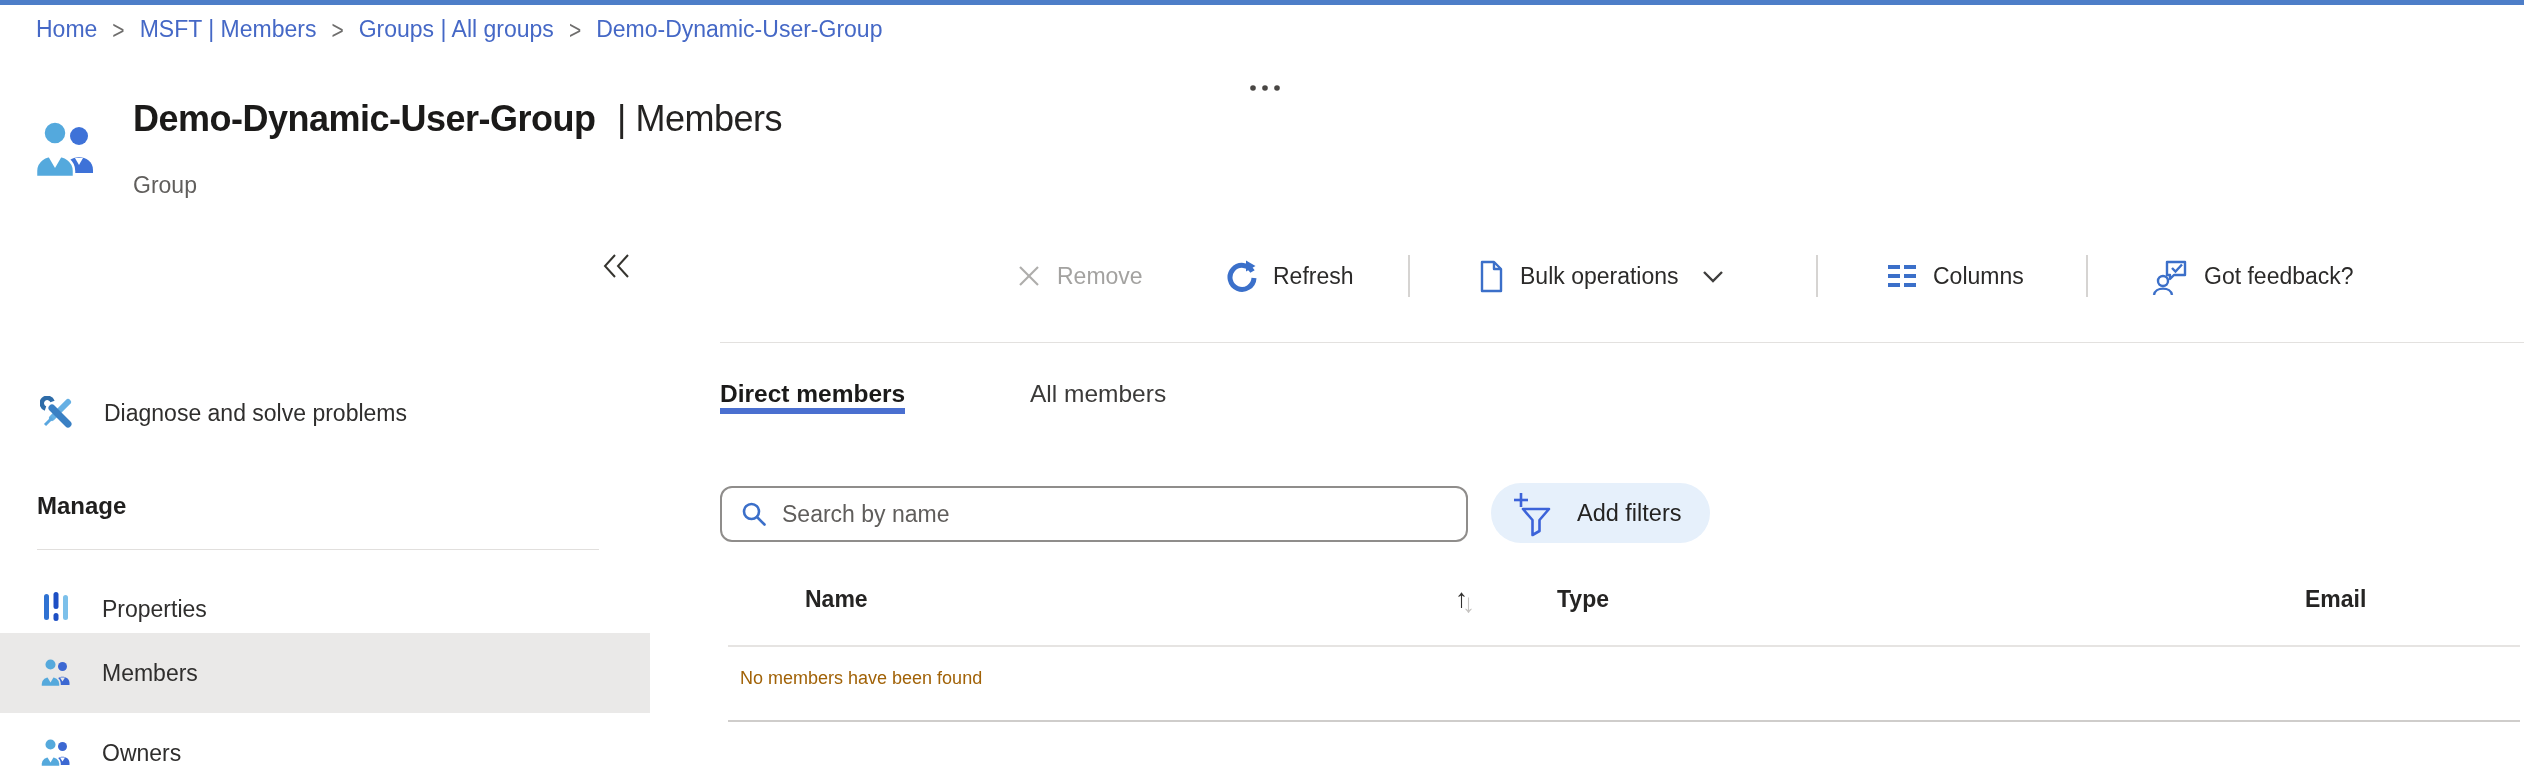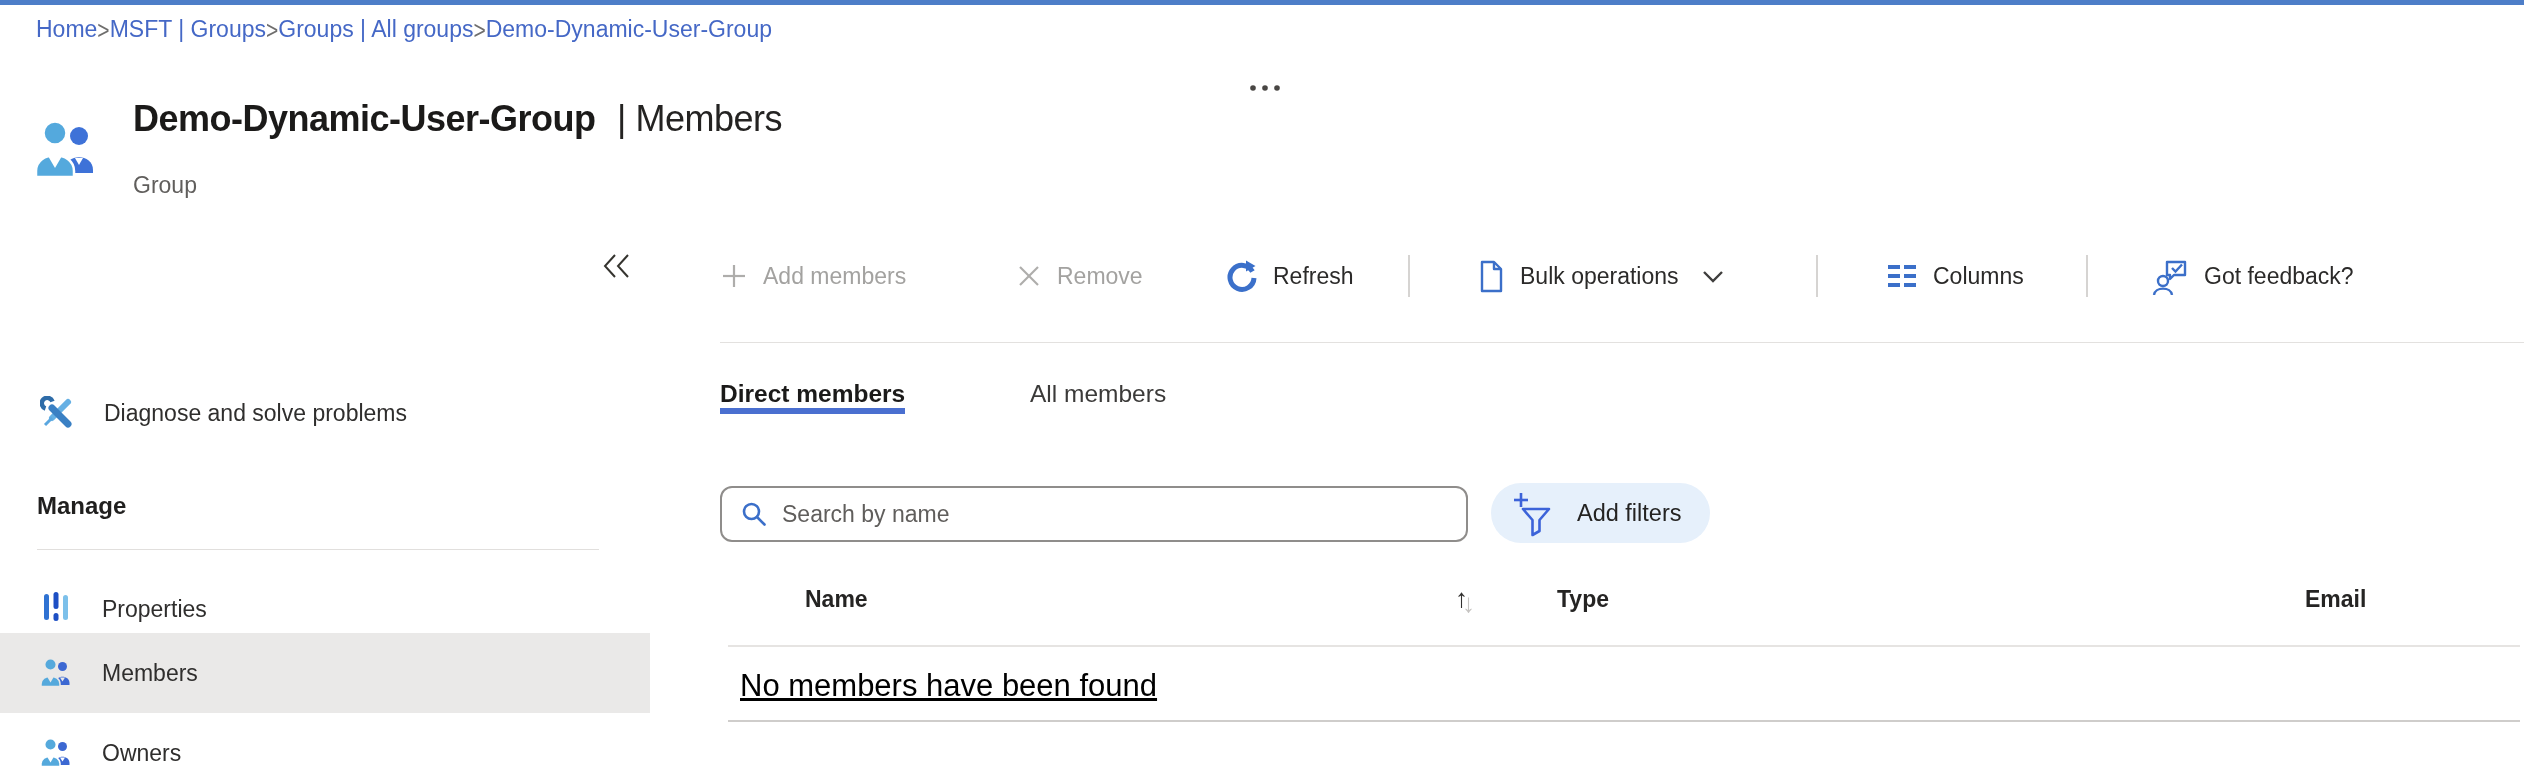--- a/index.html
+++ b/index.html
@@ -5,21 +5,21 @@
   * { margin:0; padding:0; box-sizing:border-box; }
   html,body { background:#fff; }
   body { width:2524px; height:775px; overflow:hidden;
          font-family:"Liberation Sans","DejaVu Sans",sans-serif; color:#323130; }
   .canvas { position:relative; width:2524px; height:775px; background:#fff; overflow:hidden; }
 
   
   .top-strip { position:absolute; top:0; left:0; width:100%; height:5px; background:#4d7ec8; }
 
   
-  .breadcrumb { position:absolute; top:16px; left:36px; display:flex; align-items:center; 
+  .breadcrumb { position:absolute; top:16px; left:36px; display:flex; align-items:center; gap:15px;
                 font-size:23px; white-space:nowrap; }
   .breadcrumb a { color:#4568c6; text-decoration:none; cursor:pointer; }
   .crumb-sep { color:#6f6e6d; font-size:21px; transform:scaleY(1.25); display:inline-block; }
 
   
   .title-icon { position:absolute; top:120px; left:34px; }
   .page-title { position:absolute; top:98px; left:133px; font-size:36px; color:#1b1a19;
                 white-space:nowrap; letter-spacing:-0.5px; }
   .page-title .primary { font-weight:700; }
   .page-title .rest { font-weight:400; color:#242322; margin-left:12px; }
@@ -60,36 +60,36 @@
   .add-filters { position:absolute; top:483px; left:1491px; height:60px; padding:0 28px 0 20px;
                  background:#e6f0fb; border-radius:30px; display:flex; align-items:center; gap:24px;
                  font-size:23.5px; color:#242322; cursor:pointer; }
 
   
   .col-head { position:absolute; font-size:23px; font-weight:700; color:#252423; cursor:pointer; white-space:nowrap; }
   .sort-icons { position:absolute; left:1455px; top:583px; font-size:26px; cursor:pointer; }
   .sort-up { color:#323130; }
   .sort-down { color:#c6c4c2; position:relative; top:5px; margin-left:-6px; }
   .head-line { position:absolute; top:645px; left:728px; width:1792px; height:1.5px; background:#e6e4e2; }
-  .empty-row { position:absolute; top:668px; left:740px; font-size:31px; color:#000000;text-decoration:underline; }
+  .empty-row { position:absolute; top:668px; left:740px; font-size:18px; color:#a16207; }
   .row-line { position:absolute; top:720px; left:728px; width:1792px; height:2px; background:#cfcdcb; }
 
   svg { display:block; }
 </style>
 </head>
 <body>
 
 <div class="canvas">
 
   <div class="top-strip"></div>
 
   <nav class="breadcrumb">
     <a>Home</a>
     <span class="crumb-sep">&gt;</span>
-    <a>MSFT | Groups</a>
+    <a>MSFT | Members</a>
     <span class="crumb-sep">&gt;</span>
     <a>Groups | All groups</a>
     <span class="crumb-sep">&gt;</span>
     <a>Demo-Dynamic-User-Group</a>
   </nav>
 
   <div class="title-icon">
     <svg width="64" height="58" viewBox="0 0 64 58">
       <circle cx="45" cy="16" r="9" fill="#3e72d8"></circle>
       <path d="M31 50 C31 33 59 33 59 50 L59 53 H31 Z" fill="#3e72d8"></path>
@@ -161,27 +161,20 @@
       <path d="M15.5 25 C15.5 16.5 29.5 16.5 29.5 25 L29.5 27 H15.5 Z" fill="#3c68d2"></path>
       <path d="M20 19.5 L22.5 23.5 L25 19.5 Z" fill="#fff"></path>
       <circle cx="10.5" cy="6.5" r="5.8" fill="#55a9dc" stroke="#fff" stroke-width="1.5"></circle>
       <path d="M1 26 C1 15.5 20 15.5 20 26 L20 28.5 H1 Z" fill="#55a9dc" stroke="#fff" stroke-width="1.5"></path>
       <path d="M7 18.5 L10.5 24.5 L14 18.5 Z" fill="#fff"></path>
     </svg>
     <span class="lbl">Owners</span>
   </div>
 
   <div class="toolbar">
-    <div class="tb-btn disabled" style="left:720px;" aria-disabled="true">
-      <svg width="28" height="28" viewBox="0 0 28 28">
-        <line x1="14" y1="3" x2="14" y2="25" stroke="#aeadab" stroke-width="2.2"></line>
-        <line x1="3" y1="14" x2="25" y2="14" stroke="#aeadab" stroke-width="2.2"></line>
-      </svg>
-      <span>Add members</span>
-    </div>
     <div class="tb-btn disabled" style="left:1016px;" aria-disabled="true">
       <svg width="26" height="26" viewBox="0 0 26 26">
         <line x1="4" y1="4" x2="22" y2="22" stroke="#aeadab" stroke-width="2.2"></line>
         <line x1="22" y1="4" x2="4" y2="22" stroke="#aeadab" stroke-width="2.2"></line>
       </svg>
       <span>Remove</span>
     </div>
     <div class="tb-btn" style="left:1226px;">
       <svg width="32" height="32" viewBox="0 0 32 32">
         <path d="M26.5 11.5 A 12 12 0 1 0 28 18" fill="none" stroke="#3b70ca" stroke-width="5"></path>

